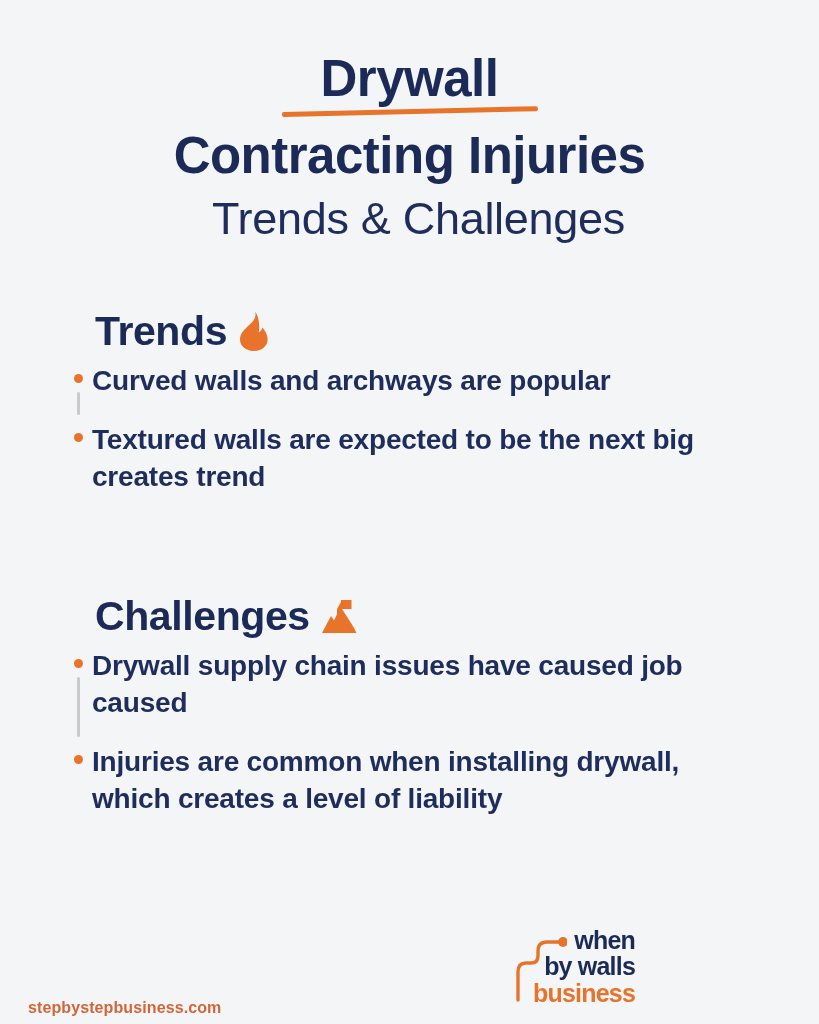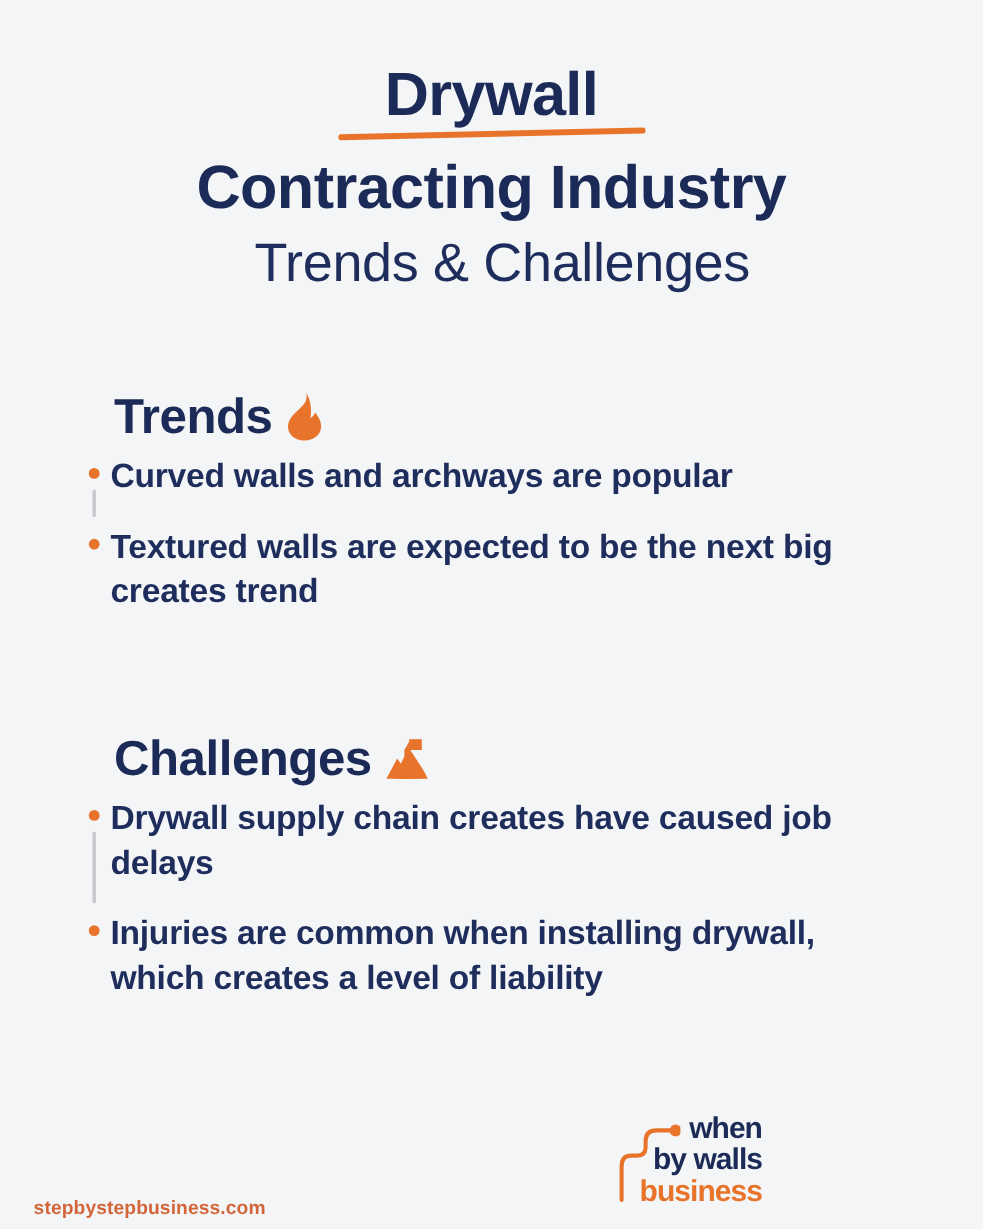--- a/index.html
+++ b/index.html
@@ -79,21 +79,20 @@
   }
   .section-trends { top: 306px; }
   .section-challenges { top: 591px; }
 
   .section-head {
     display: flex;
     align-items: center;
     margin-left: 33px;
     margin-bottom: 6px;
     height: 50px;
-    margin-top: 16px;
   }
   .section-title {
     font-size: 41px;
     font-weight: bold;
     color: #1b2a57;
     letter-spacing: -0.4px;
     line-height: 46px;
   }
   .section-icon {
     display: inline-block;
@@ -200,21 +199,21 @@
 </head>
 <body>
 
 <div class="canvas">
 
   <div class="title-block">
     <div class="title-line1">Drywall</div>
     <div class="title-underline-wrap">
       <div class="title-underline"></div>
     </div>
-    <div class="title-line2">Contracting Industry</div>
+    <div class="title-line2">Contracting Injuries</div>
     <div class="title-line3">Trends &amp; Challenges</div>
   </div>
 
   <div class="section section-trends">
     <div class="section-head">
       <span class="section-title">Trends</span>
       <span class="section-icon">
         <svg width="34" height="42" viewBox="0 0 34 42" aria-hidden="true">
           <path d="M18.2 1.5 C19.6 8.2 16.1 11.4 12.2 15.0 C7.7 19.2 3.0 23.3 3.0 29.6 C3.0 36.4 9.1 41.0 16.6 41.0 C24.3 41.0 30.6 36.3 30.6 29.4 C30.6 24.6 28.2 21.3 25.5 17.6 C24.9 19.9 23.6 21.6 21.7 22.4 C22.8 17.0 22.4 7.6 18.2 1.5 Z" fill="#e8742c"></path>
         </svg>
@@ -251,21 +250,21 @@
         </svg>
       </span>
     </div>
 
     <div class="bullets">
       <div class="bullet-row">
         <div class="bullet-marker">
           <span class="bullet-dot"></span>
           <span class="bullet-connector"></span>
         </div>
-        <div class="bullet-text">Drywall supply chain creates have caused job delays</div>
+        <div class="bullet-text">Drywall supply chain issues have caused job caused</div>
       </div>
       <div class="bullet-row">
         <div class="bullet-marker">
           <span class="bullet-dot"></span>
         </div>
         <div class="bullet-text">Injuries are common when installing drywall, which creates a level of liability</div>
       </div>
     </div>
   </div>
 

